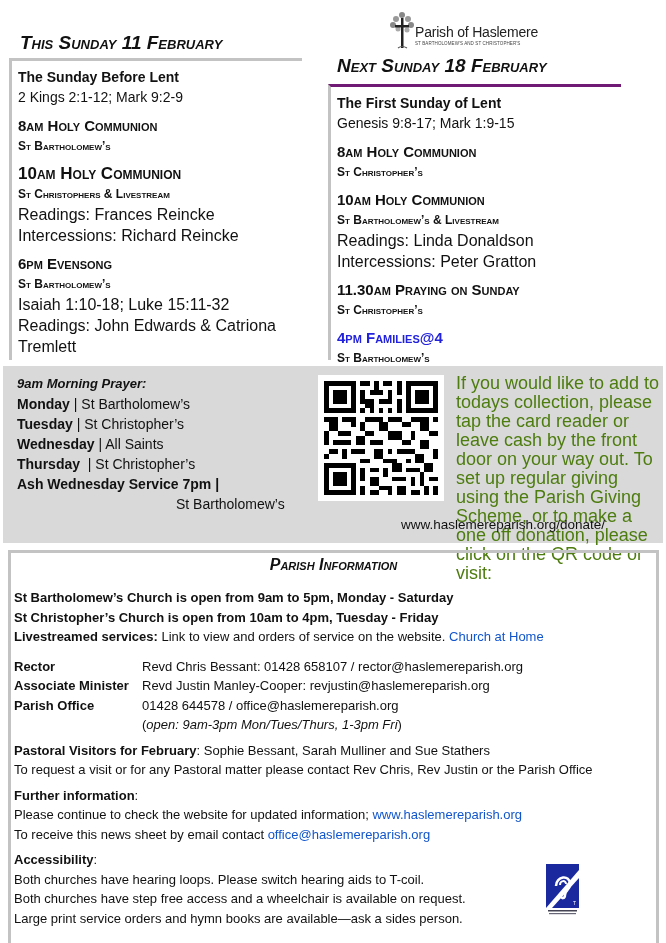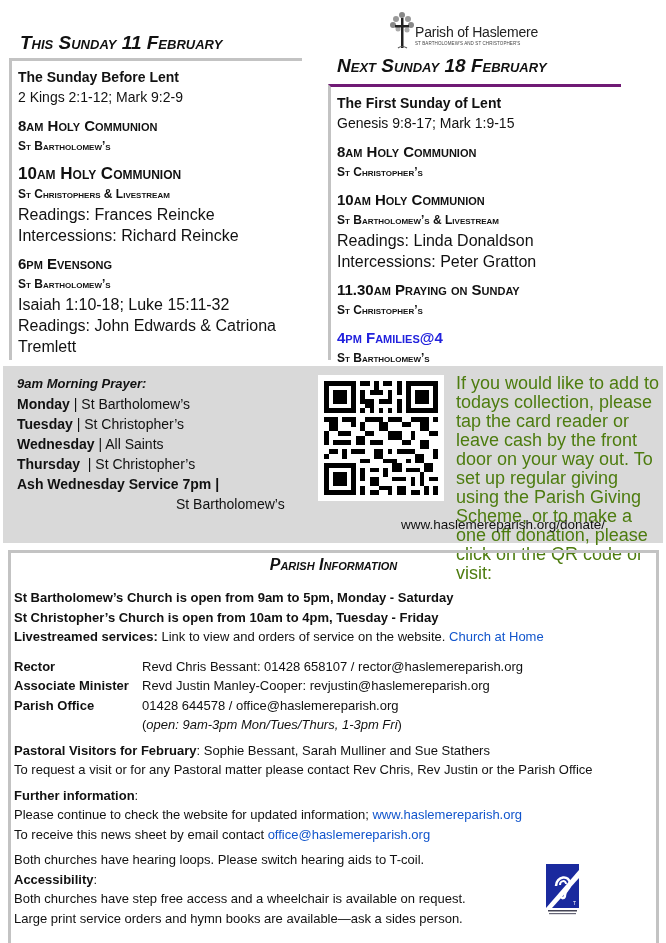--- a/index.html
+++ b/index.html
@@ -276,22 +276,22 @@
     <div>To request a visit or for any Pastoral matter please contact Rev Chris, Rev Justin or the Parish Office</div>
 
     <div class="gap" style="height:6px"></div>
 
     <div><span class="b">Further information</span><span>:</span></div>
     <div><span>Please continue to check the website for updated information; </span><a>www.haslemereparish.org</a></div>
     <div><span>To receive this news sheet by email contact </span><a>office@haslemereparish.org</a></div>
 
     <div class="gap" style="height:6px"></div>
 
+    <div><span class="b">Accessibility</span><span>:</span></div>
     <div>Both churches have hearing loops.  Please switch hearing aids to T-coil.</div>
-    <div><span class="b">Accessibility</span><span>:</span></div>
     <div>Both churches have step free access and a wheelchair is available on request.</div>
     <div>Large print service orders and hymn books are available—ask a sides person.</div>
   </div>
 </div>
 
 <svg class="loop-icon" viewBox="0 0 33 53">
   <rect x="0" y="0" width="33" height="44" fill="#1a2a9e"></rect>
   <path d="M0 44 L33 6 L33 14 L6 44 Z" fill="#fff"></path>
   <path d="M10 22 C10 12 24 10 24 20 C24 26 19 26 19 31 C19 35 15 35 15 32" stroke="#fff" stroke-width="2.5" fill="none"></path>
   <path d="M14 21 C14 16 20 16 20 20" stroke="#fff" stroke-width="2" fill="none"></path>

